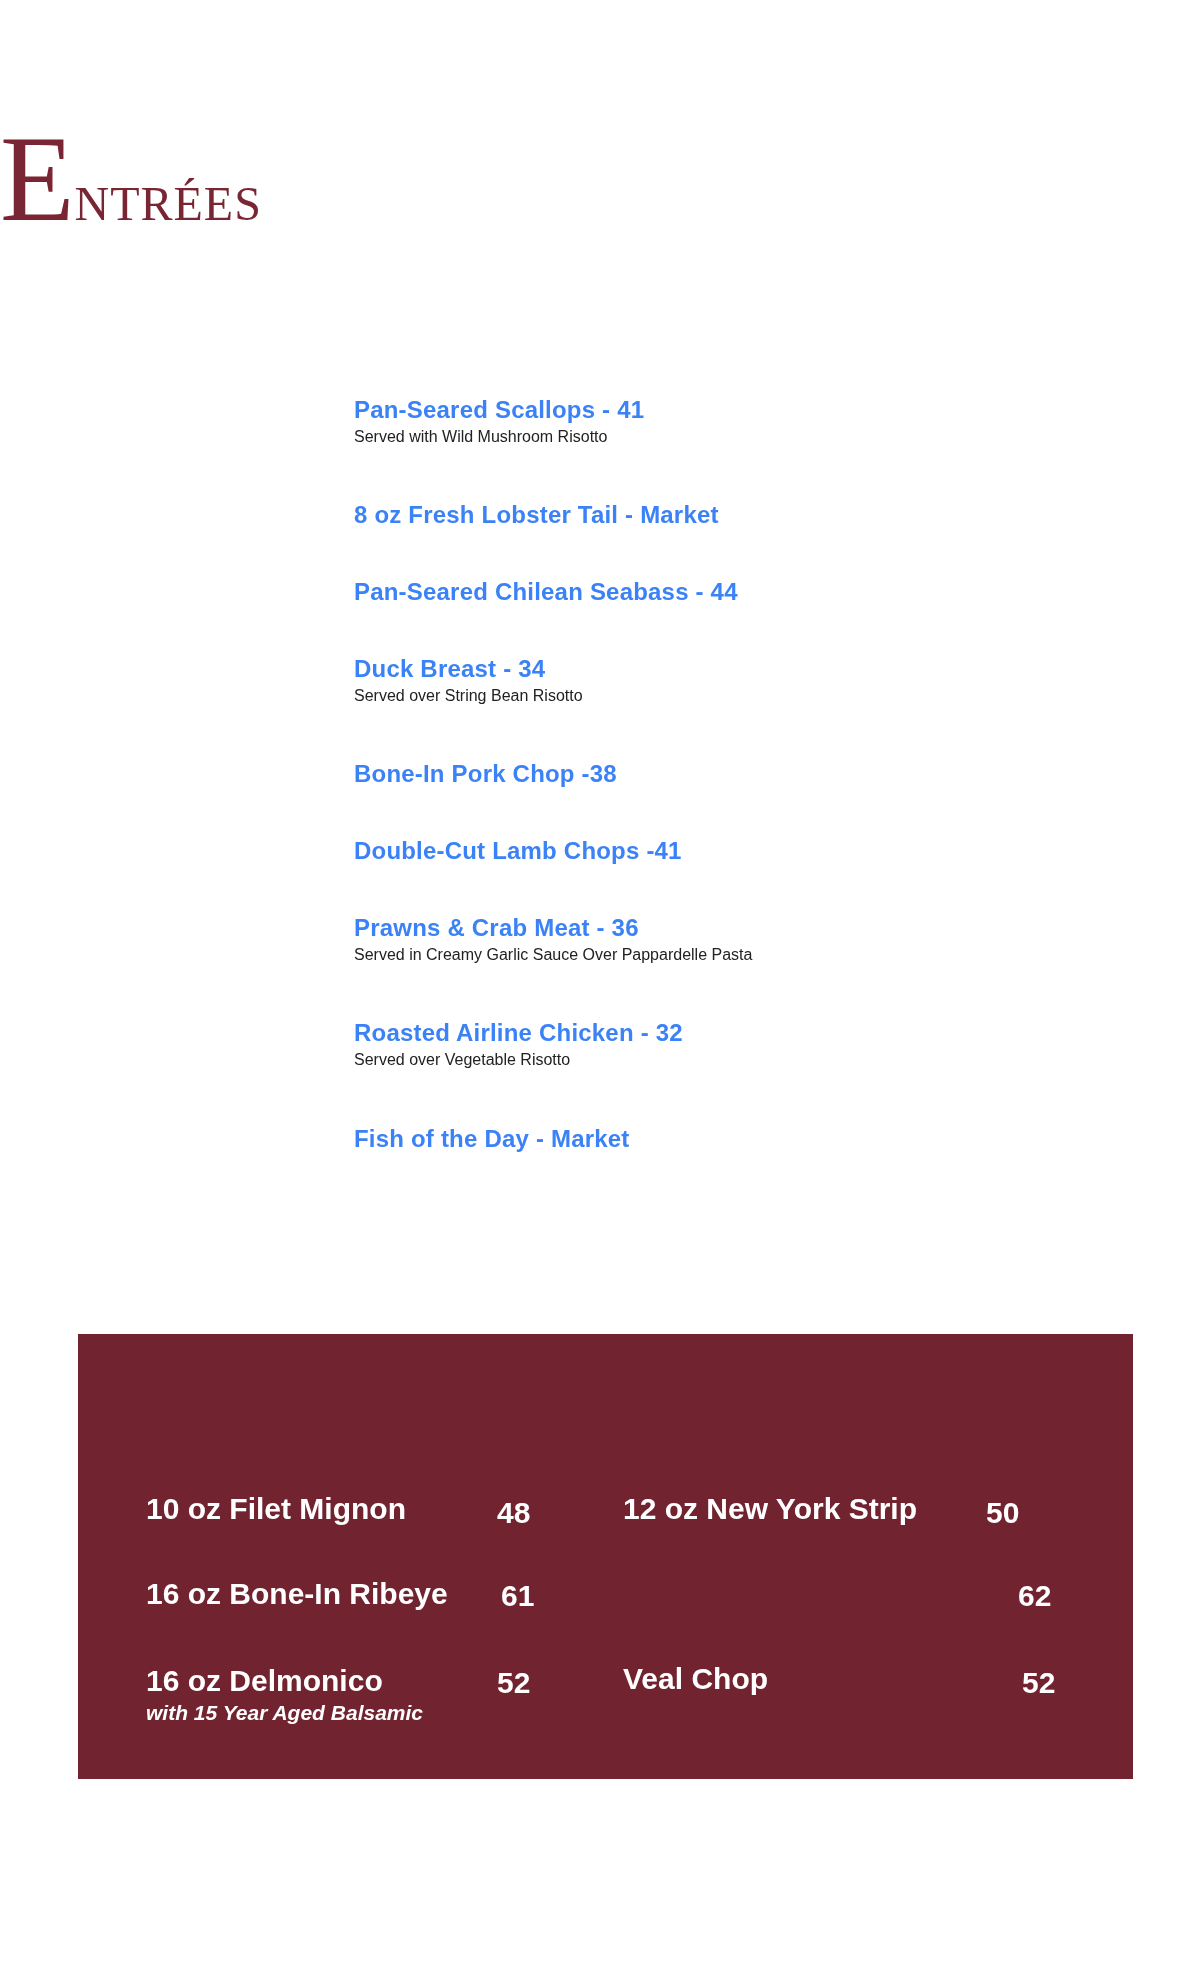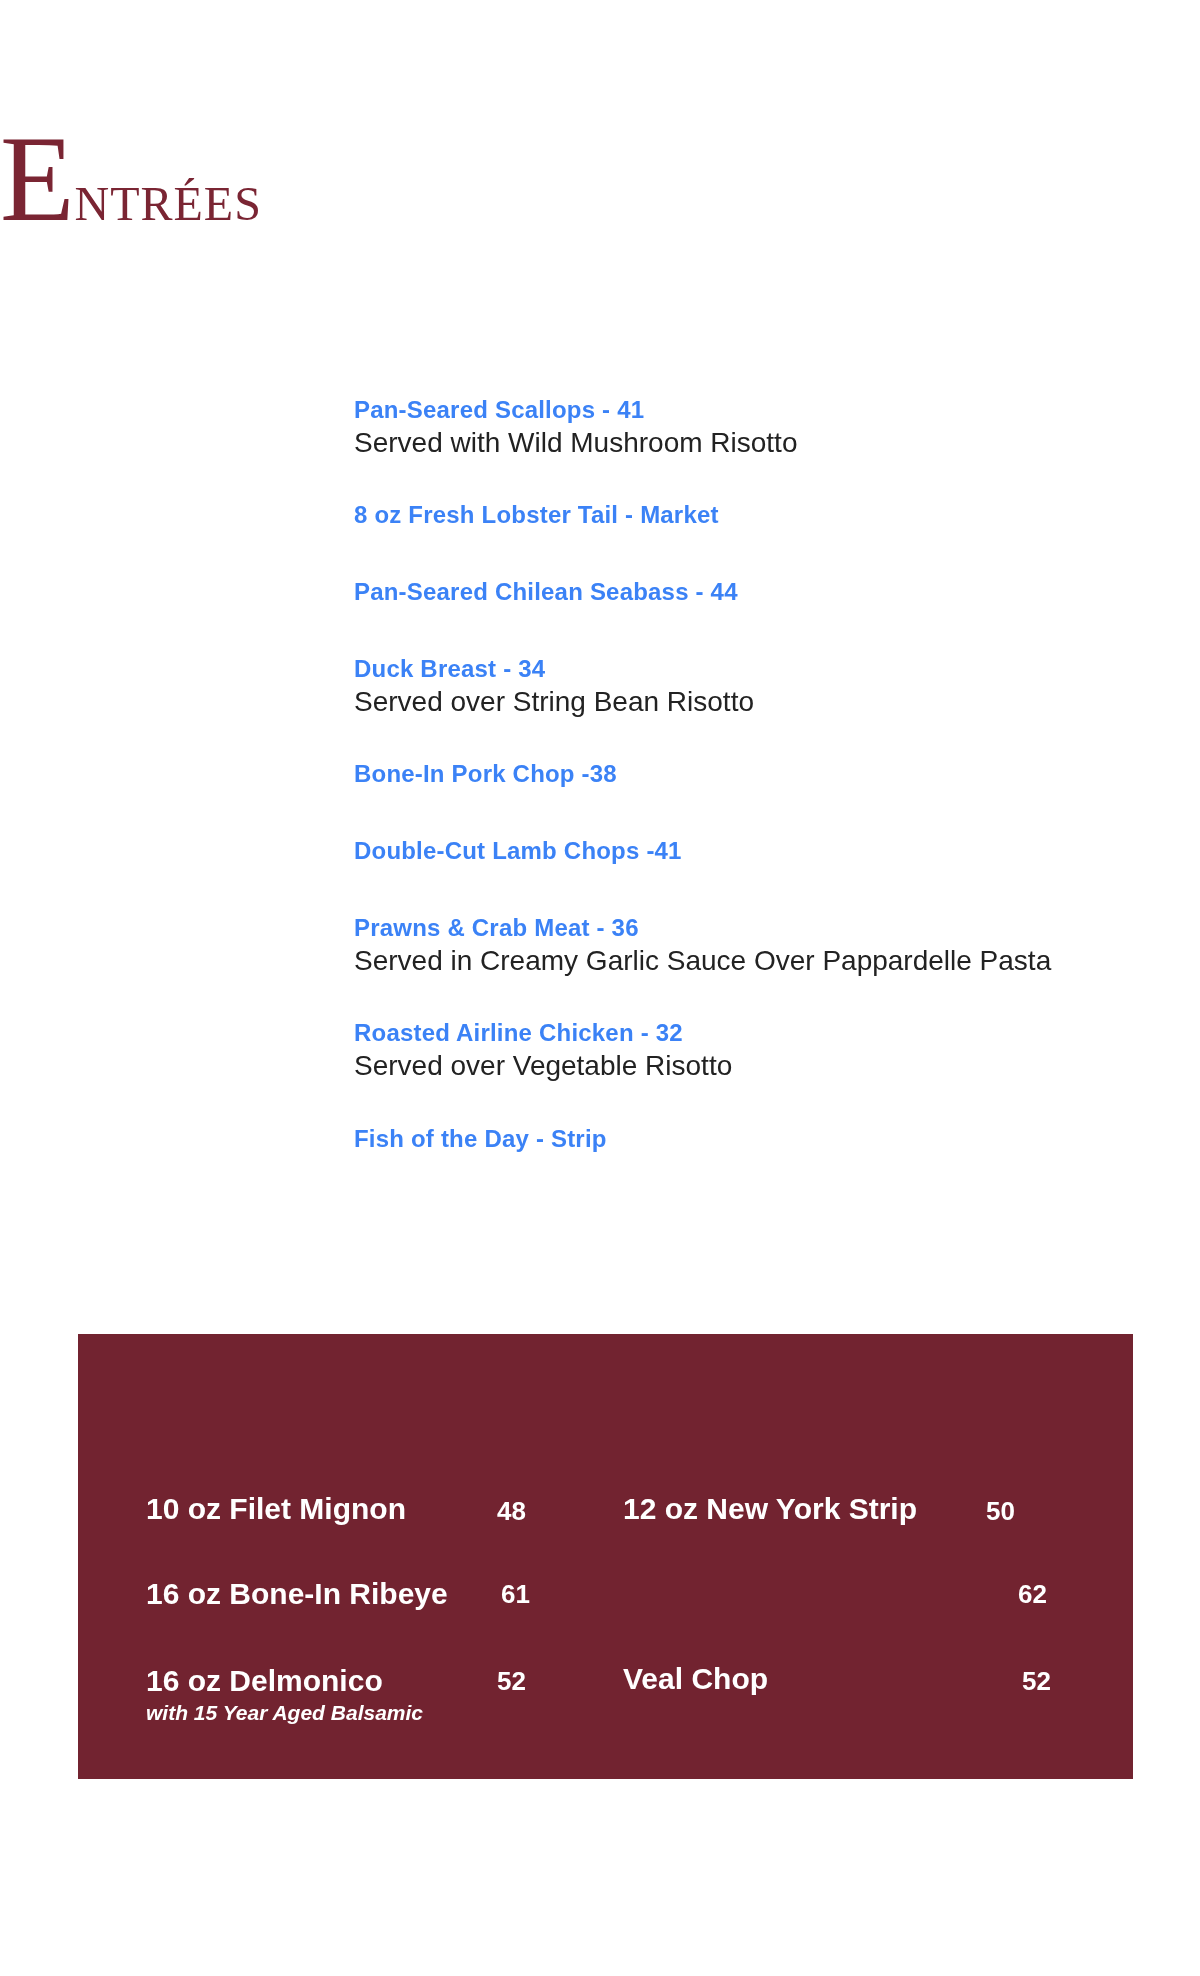--- a/index.html
+++ b/index.html
@@ -10,37 +10,37 @@
   .title {
     position: absolute; left: 0; width: 1200px; top: 118px; 
     font-family: "Liberation Serif", "DejaVu Serif", serif; color: #7a2533; line-height: 1;
   }
   .title .big { font-size: 122px; }
   .title .small { font-size: 48px; letter-spacing: 1px; }
 
   .entrees { position: absolute; left: 354px; top: 0; }
   .entree { position: absolute; left: 0; white-space: nowrap; }
   .entree .name { font-size: 24px; font-weight: bold; color: #3b82f6; line-height: 1; letter-spacing: 0.2px; }
-  .entree .desc { font-size: 28px; color: #222; line-height: 1; margin-top: 7px; }
+  .entree .desc { font-size: 16px; color: #222; line-height: 1; margin-top: 7px; }
 
   .chef-box {
     position: absolute; left: 78px; top: 1334px; width: 1055px; height: 445px; background: #722330;
   }
   .chef-title {
     position: absolute; left: 0; width: 1055px; top: 20px; text-align: center; color: #ffffff;
     font-family: "Liberation Serif", "DejaVu Serif", serif; line-height: 1;
   }
   .chef-title .big { font-size: 118px; }
   .chef-title .small { font-size: 46px; }
   .chef-title .gap { display: inline-block; width: 34px; }
 
   .steak { position: absolute; color: #ffffff; white-space: nowrap; line-height: 1; }
   .steak .sname { font-size: 30px; font-weight: bold; }
   .steak .sdesc { font-size: 21px; font-weight: bold; margin-top: 6px; font-style: italic; }
-  .price { position: absolute; color: #ffffff; font-size: 26px; font-weight: bold; line-height: 1; text-align: right; }
+  .price { position: absolute; color: #ffffff; font-size: 30px; font-weight: bold; line-height: 1; text-align: right; }
 </style>
 </head>
 <body>
 
 <div class="title">
   <span class="big">E</span><span class="small">NTRÉES</span>
 </div>
 
 <div class="entrees">
   <div class="entree" style="top:398px">
@@ -65,21 +65,21 @@
   </div>
   <div class="entree" style="top:916px">
     <div class="name">Prawns &amp; Crab Meat - 36</div>
     <div class="desc">Served in Creamy Garlic Sauce Over Pappardelle Pasta</div>
   </div>
   <div class="entree" style="top:1021px">
     <div class="name">Roasted Airline Chicken - 32</div>
     <div class="desc">Served over Vegetable Risotto</div>
   </div>
   <div class="entree" style="top:1127px">
-    <div class="name">Fish of the Day - Strip</div>
+    <div class="name">Fish of the Day - Market</div>
   </div>
 </div>
 
 <div class="chef-box">
 
   <div class="steak" style="left:68px; top:160px">
     <div class="sname">10 oz Filet Mignon</div>
   </div>
   <div class="price" style="left:419px; top:164px">48</div>
 

